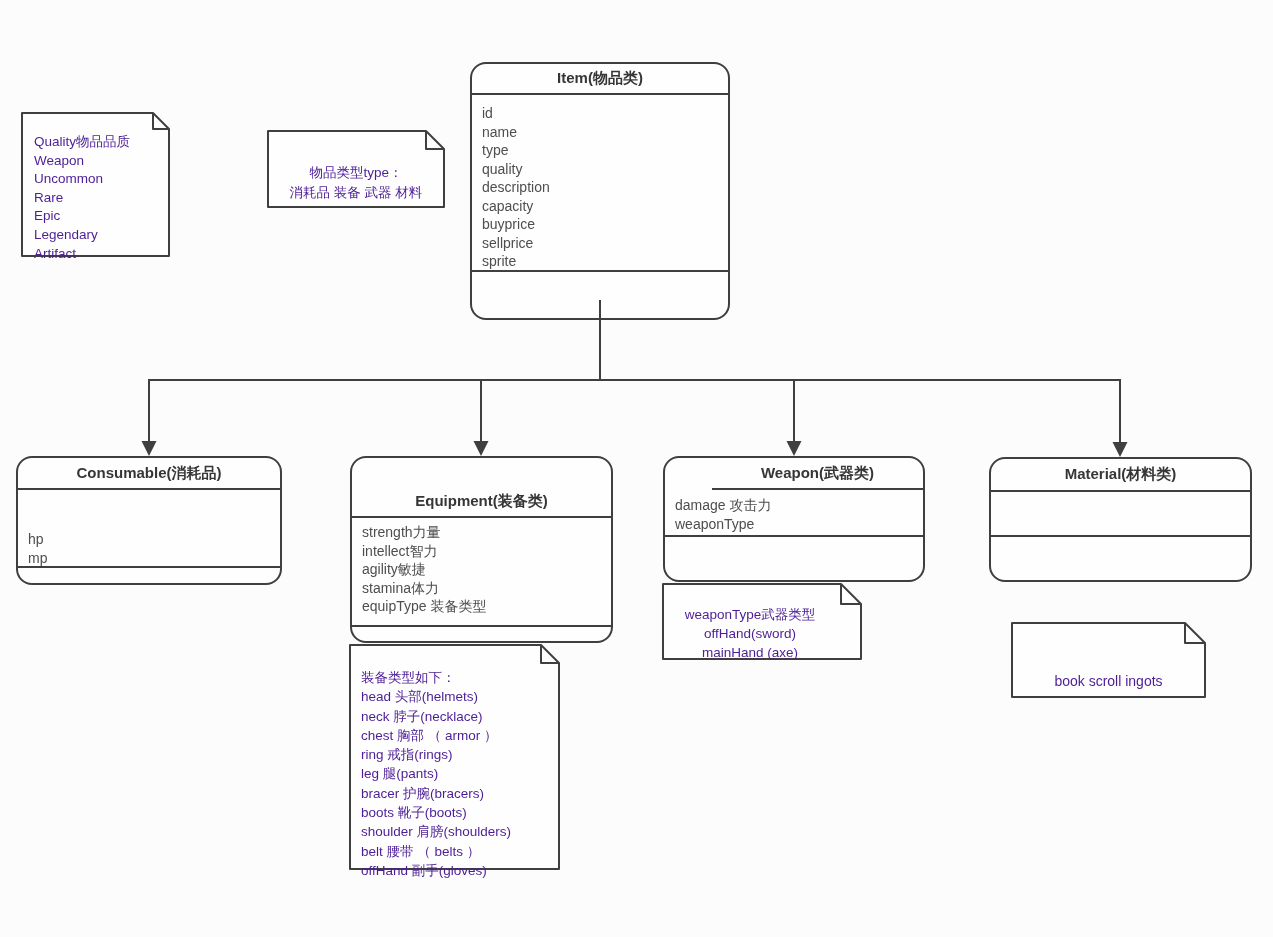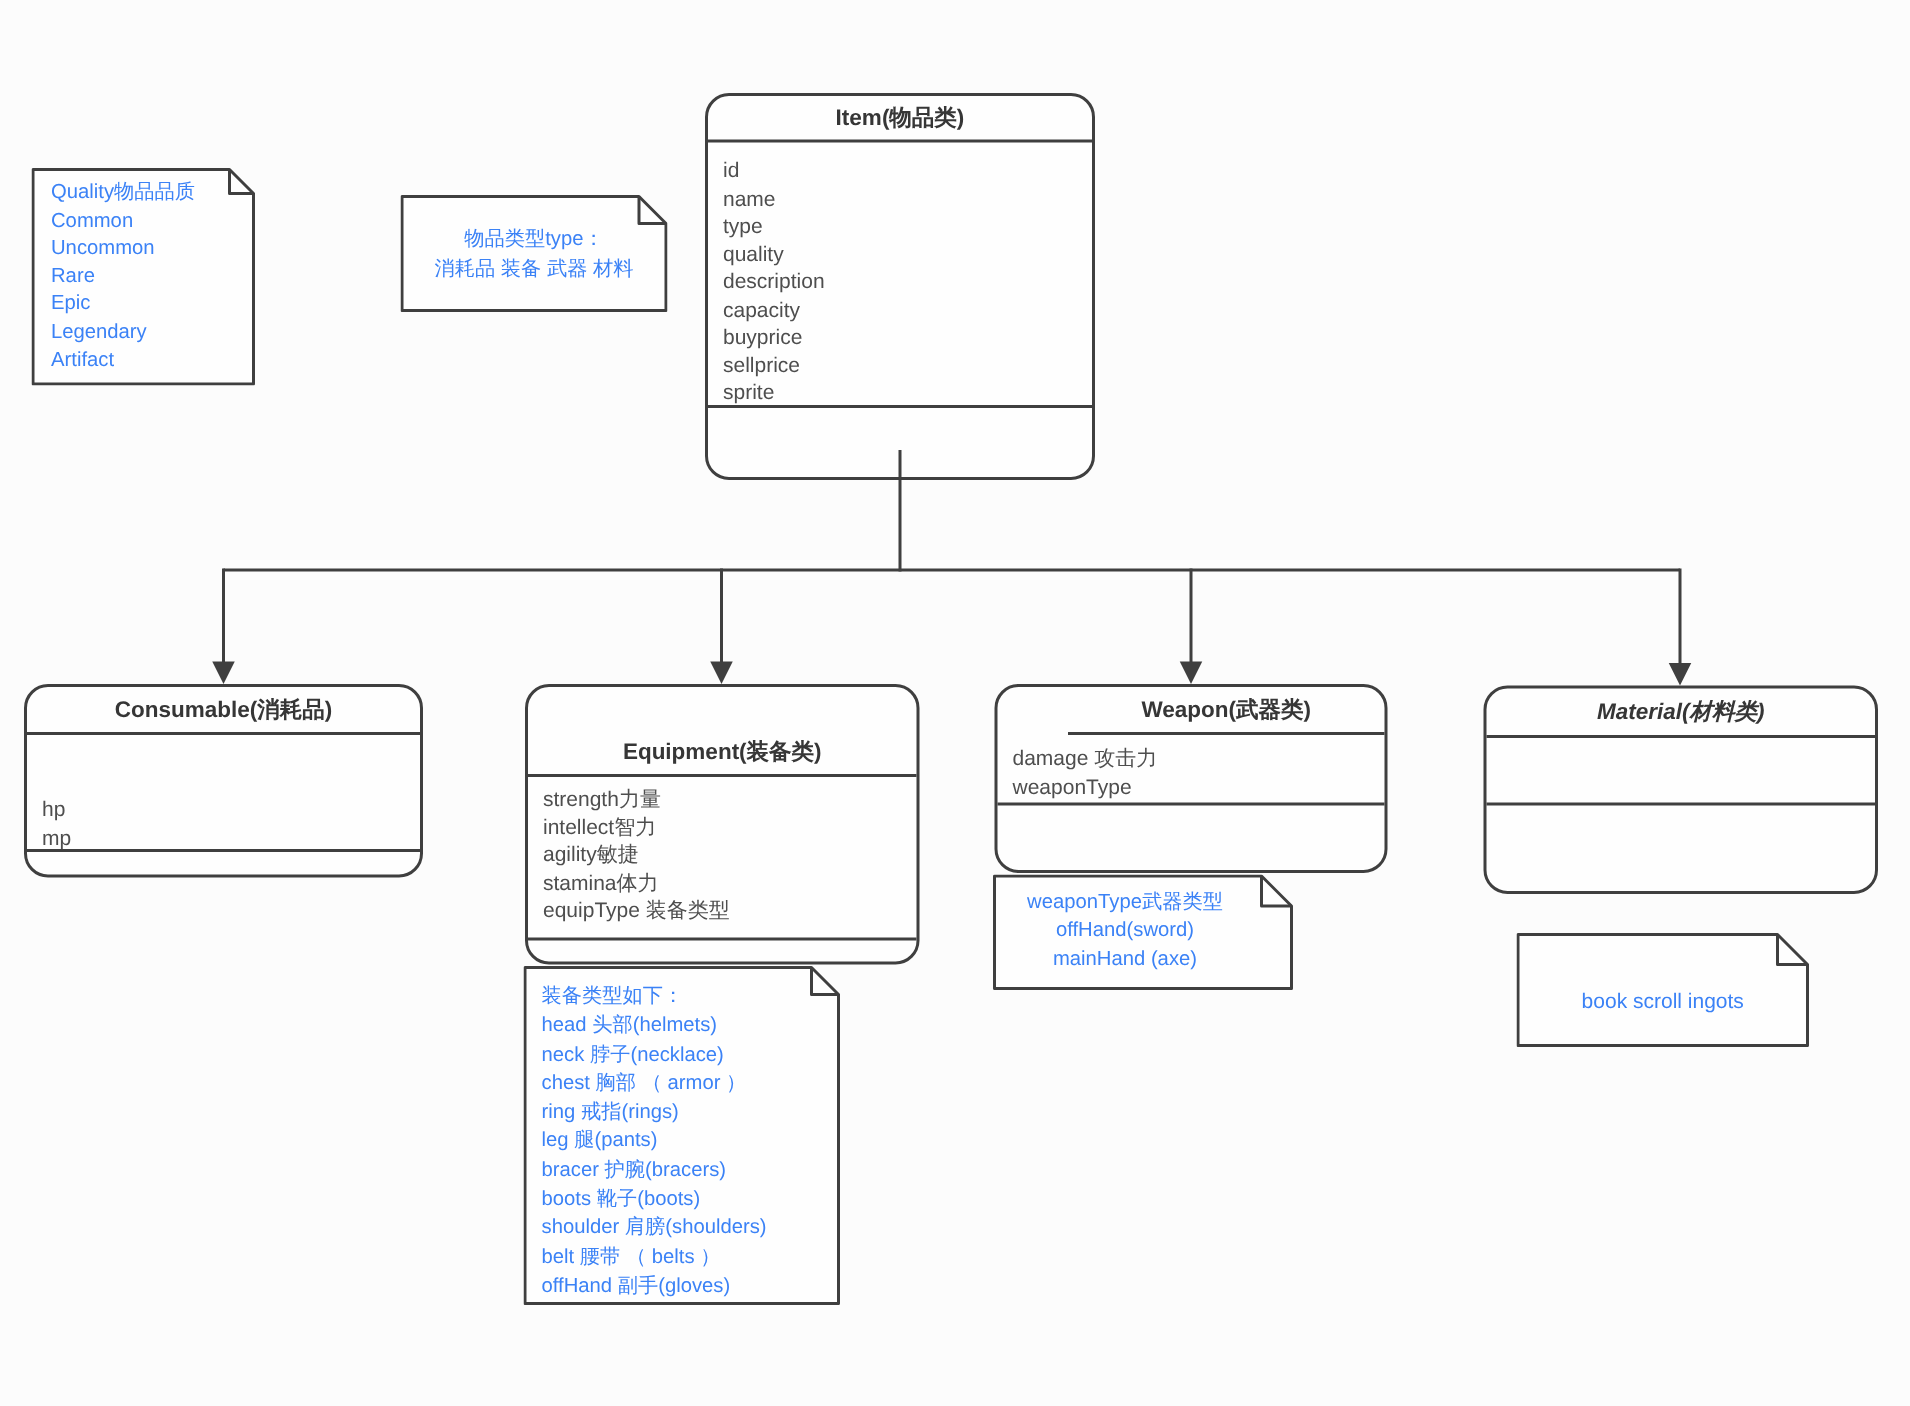--- a/index.html
+++ b/index.html
@@ -20,21 +20,21 @@
     border-bottom:2px solid #3f3f3f; box-sizing:border-box;
   }
   .uml-fields {
     flex:0 0 auto; border-bottom:2px solid #3f3f3f; box-sizing:border-box;
     padding:5px 10px 0 10px; font-size:14px; line-height:18.5px; overflow:hidden;
   }
   .uml-methods { flex:1 1 auto; }
   
   .note { position:absolute; z-index:2; }
   .note svg { position:absolute; left:0; top:0; }
-  .note-text { position:absolute; z-index:1; font-size:13.5px; line-height:18.6px; color:#3b82f6; }
+  .note-text { position:absolute; z-index:1; font-size:13.5px; line-height:18.6px; color:#4c1d95;margin-top:14px; }
   .note-quality .note-text { left:13px; top:7px; }
   .note-type .note-text { left:0; top:19px; width:100%; text-align:center; line-height:20px; }
   .note-equip .note-text { left:12px; top:10px; line-height:19.3px; }
   .note-weapon .note-text { left:0; top:8px; width:100%; text-align:center; line-height:19px; }
   .note-material .note-text { left:0; top:50%; transform:translateY(-50%); width:100%; text-align:center; font-size:14px; }
   
   .connectors { position:absolute; left:0; top:0; z-index:3; pointer-events:none; }
 </style>
 </head>
 <body>
@@ -80,34 +80,34 @@
 
   <div class="uml-class" style="left:663px; top:456px; width:262px; height:126px;">
     <div class="uml-header" style="height:32px;margin-left:47px;">Weapon(武器类)</div>
     <div class="uml-fields" style="height:47px; padding-top:6px;">
         <div>damage 攻击力</div>
         <div>weaponType</div>
       </div>
     <div class="uml-methods"></div>
   </div>
 
-  <div class="uml-class" style="left:989px; top:457px; width:263px; height:139px;font-style:italic;">
+  <div class="uml-class" style="left:989px; top:457px; width:263px; height:125px;">
     <div class="uml-header" style="height:33px;">Material(材料类)</div>
     <div class="uml-fields" style="height:45px;"></div>
     <div class="uml-methods"></div>
   </div>
 
   <div class="note note-quality" style="left:21px; top:112px; width:149px; height:145px;">
     <svg width="149" height="145" viewBox="0 0 149 145">
       <path d="M1,1 H132 L148,17 V144 H1 Z" fill="#fefefe" stroke="#3f3f3f" stroke-width="2" stroke-linejoin="round"></path>
       <path d="M132,1 V17 H148" fill="none" stroke="#3f3f3f" stroke-width="2" stroke-linejoin="round"></path>
     </svg>
     <div class="note-text">
         <div>Quality物品品质</div>
-        <div>Common</div>
+        <div>Weapon</div>
         <div>Uncommon</div>
         <div>Rare</div>
         <div>Epic</div>
         <div>Legendary</div>
         <div>Artifact</div>
       </div>
   </div>
 
   <div class="note note-type" style="left:267px; top:130px; width:178px; height:78px;">
     <svg width="178" height="78" viewBox="0 0 178 78">

